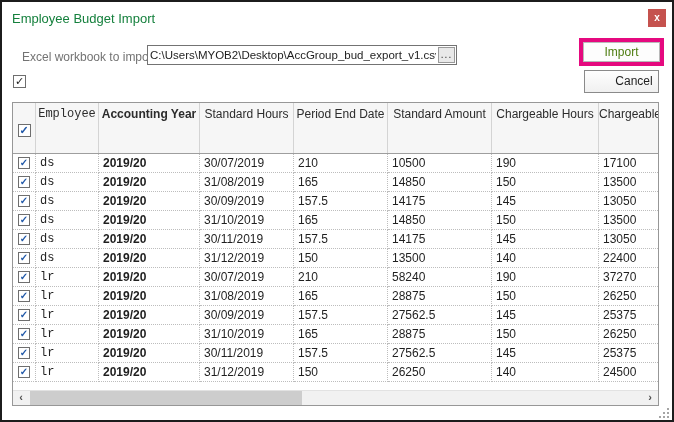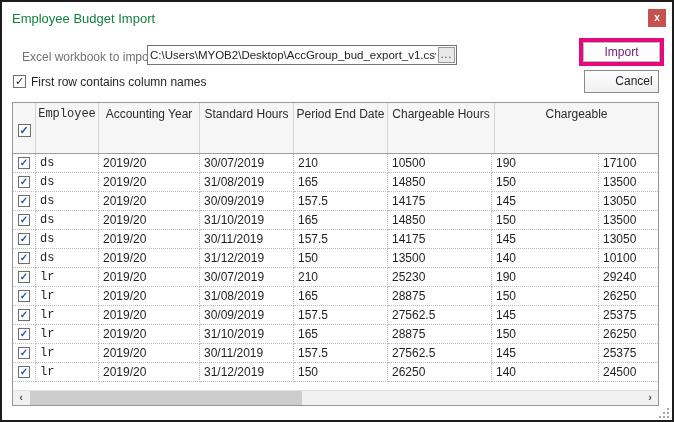--- a/index.html
+++ b/index.html
@@ -15,21 +15,21 @@
   .file-field{position:absolute;left:145px;top:43px;width:310px;height:20px;background:#fff;
               border:1px solid #737373;box-sizing:border-box;}
   .file-field input{position:absolute;left:2px;top:1px;width:286px;height:16px;border:none;
               outline:none;font-family:"Liberation Sans",sans-serif;font-size:11.5px;color:#1e1e1e;padding:0;}
   .browse-btn{position:absolute;right:1px;top:1px;bottom:1px;width:17px;background:#e9e9e9;
               border:1px solid #9a9a9a;box-sizing:border-box;font-size:10px;line-height:13px;
               text-align:center;color:#333;letter-spacing:1px;}
   .import-wrap{position:absolute;left:577px;top:36px;width:85px;height:28px;
                border:4px solid #e5097f;box-sizing:border-box;background:#fff;}
   .import-btn{position:absolute;inset:0;background:#fdfdfd;border:1px solid #b9b9b9;
-              font-size:12px;color:#701a75;text-align:center;line-height:18px;box-sizing:border-box;}
+              font-size:12px;color:#4d7c0f;text-align:center;line-height:18px;box-sizing:border-box;}
   .cancel-btn{position:absolute;left:582px;top:68px;width:75px;height:23px;
               background:linear-gradient(#fefefe,#f0f0f0);border:1px solid #8a8a8a;
               box-sizing:border-box;font-size:12px;color:#1f1f1f;text-align:center;line-height:21px;padding-left:25px;}
   .cb{display:inline-block;width:13px;height:13px;background:#fff;border:1px solid #6e6e6e;
       box-sizing:border-box;text-align:center;line-height:11px;font-size:11px;}
   .firstrow-cb{position:absolute;left:11px;top:73px;color:#1c1c1c;}
   .firstrow-label{position:absolute;left:29px;top:73px;font-size:12px;color:#262626;}
   .grid{position:absolute;left:10px;top:100px;width:647px;height:304px;border:1px solid #979797;
         box-sizing:border-box;background:#fff;overflow:hidden;}
   .ghead{display:flex;height:51px;background:#f6f6f6;border-bottom:1px solid #9e9e9e;box-sizing:border-box;}
@@ -37,21 +37,21 @@
          text-align:center;padding-top:4px;white-space:nowrap;overflow:hidden;}
   .hcb-cell{display:flex;align-items:center;justify-content:center;}
   .grow{display:flex;height:19px;}
   .cell{border-right:1px dotted #bdbdbd;border-bottom:1px dotted #bdbdbd;box-sizing:border-box;
         font-size:12px;color:#1f1f1f;line-height:18px;padding-left:4px;white-space:nowrap;overflow:hidden;}
   .cbcell{display:flex;align-items:center;justify-content:center;padding-left:0;}
   .rowcb{width:12px;height:12px;line-height:10px;font-size:10px;font-weight:bold;color:#2058a8;}
   .bluecheck{color:#2058a8;font-weight:bold;}
   .c0{width:23px;flex:none;}
   .c1{width:63px;flex:none;font-family:Liberation Mono, monospace;}
-  .c2{width:101px;flex:none;}
+  .c2{width:101px;flex:none;font-weight:bold;}
   .c3{width:94px;flex:none;}
   .c4{width:94px;flex:none;}
   .c5{width:104px;flex:none;}
   .c6{width:107px;flex:none;}
   .c7{flex:1;min-width:0;border-right:none;}
   .hscroll{position:absolute;left:0;right:0;bottom:0;height:14px;background:#f1f1f1;
            border-top:1px solid #e2e2e2;}
   .sb-arrow{position:absolute;top:0;width:16px;height:14px;text-align:center;line-height:13px;
             font-size:11px;font-weight:bold;color:#4f4f4f;background:#f1f1f1;}
   .sb-left{left:0;}
@@ -79,32 +79,32 @@
     <input type="text" value="C:\Users\MYOB2\Desktop\AccGroup_bud_export_v1.csv" style="">
     <div class="browse-btn">...</div>
   </div>
 
   <div class="import-wrap">
     <div class="import-btn">Import</div>
   </div>
   <div class="cancel-btn">Cancel</div>
 
   <div class="cb firstrow-cb">✓</div>
-  <div class="firstrow-label">First row contains column names</div>
 
   <div class="grid">
     <div class="ghead">
       <div class="hcell hcb-cell c0">
         <span class="cb"><span class="bluecheck">✓</span></span>
       </div>
 
     <div class="hcell c1">Employee</div>
         <div class="hcell c2">Accounting Year</div>
         <div class="hcell c4">Standard Hours</div>
         <div class="hcell c3">Period End Date</div>
+        <div class="hcell c5">Standard Amount</div>
         <div class="hcell c6">Chargeable Hours</div>
         <div class="hcell c7">Chargeable</div>
       </div>
     <div>
 
     <div class="grow">
           <div class="cell cbcell c0">
             <span class="cb rowcb">✓</span>
           </div>
           <div class="cell c1">ds</div>
@@ -166,33 +166,33 @@
         <div class="grow">
           <div class="cell cbcell c0">
             <span class="cb rowcb">✓</span>
           </div>
           <div class="cell c1">ds</div>
           <div class="cell c2">2019/20</div>
           <div class="cell c3">31/12/2019</div>
           <div class="cell c4">150</div>
           <div class="cell c5">13500</div>
           <div class="cell c6">140</div>
-          <div class="cell c7">10100</div>
+          <div class="cell c7">22400</div>
         </div>
         <div class="grow">
           <div class="cell cbcell c0">
             <span class="cb rowcb">✓</span>
           </div>
           <div class="cell c1">lr</div>
           <div class="cell c2">2019/20</div>
           <div class="cell c3">30/07/2019</div>
           <div class="cell c4">210</div>
-          <div class="cell c5">25230</div>
+          <div class="cell c5">58240</div>
           <div class="cell c6">190</div>
-          <div class="cell c7">29240</div>
+          <div class="cell c7">37270</div>
         </div>
         <div class="grow">
           <div class="cell cbcell c0">
             <span class="cb rowcb">✓</span>
           </div>
           <div class="cell c1">lr</div>
           <div class="cell c2">2019/20</div>
           <div class="cell c3">31/08/2019</div>
           <div class="cell c4">165</div>
           <div class="cell c5">28875</div>

